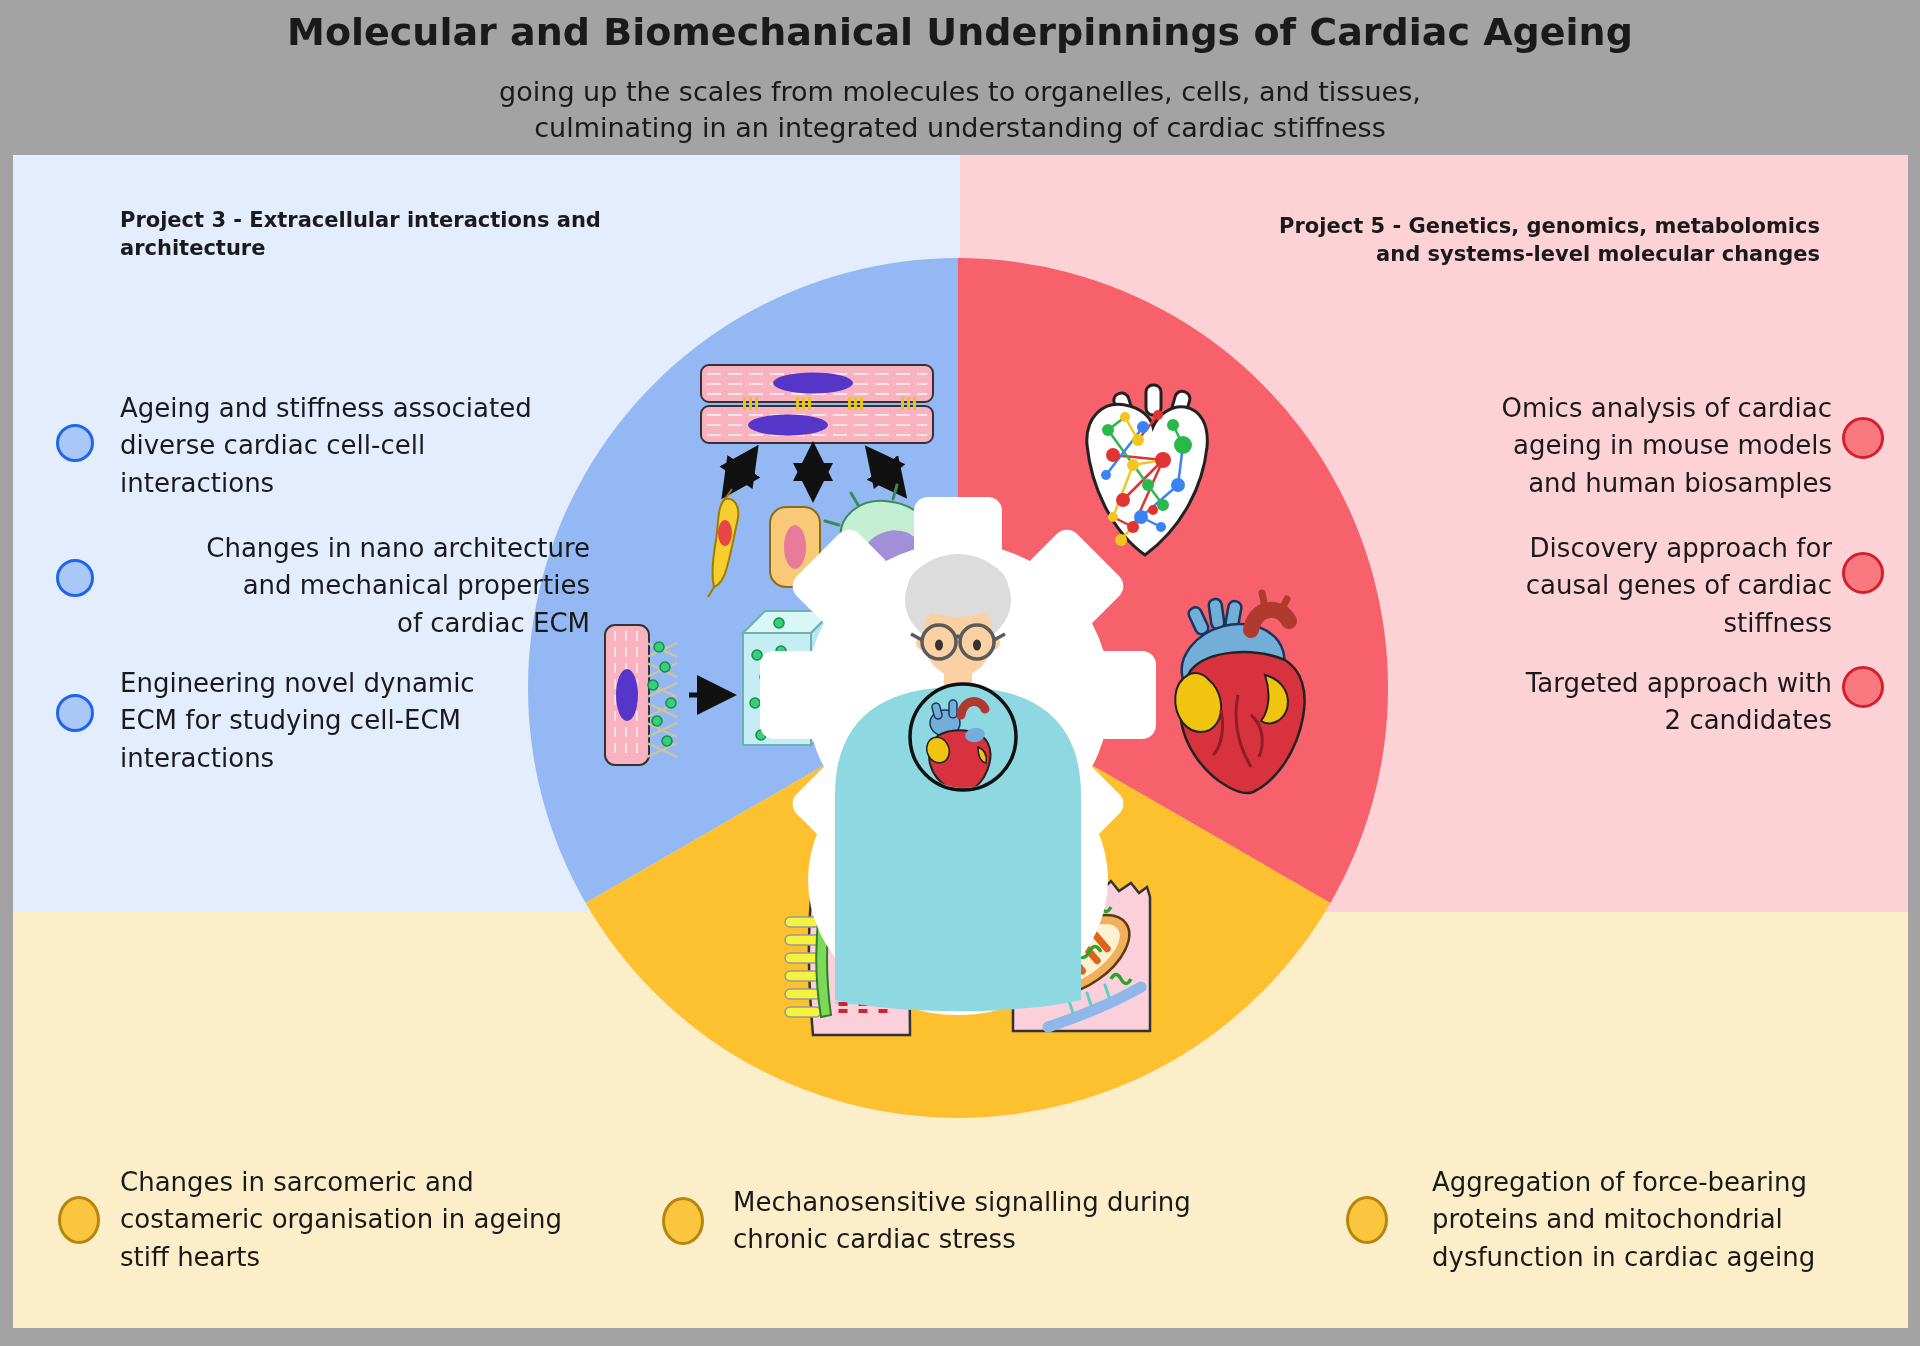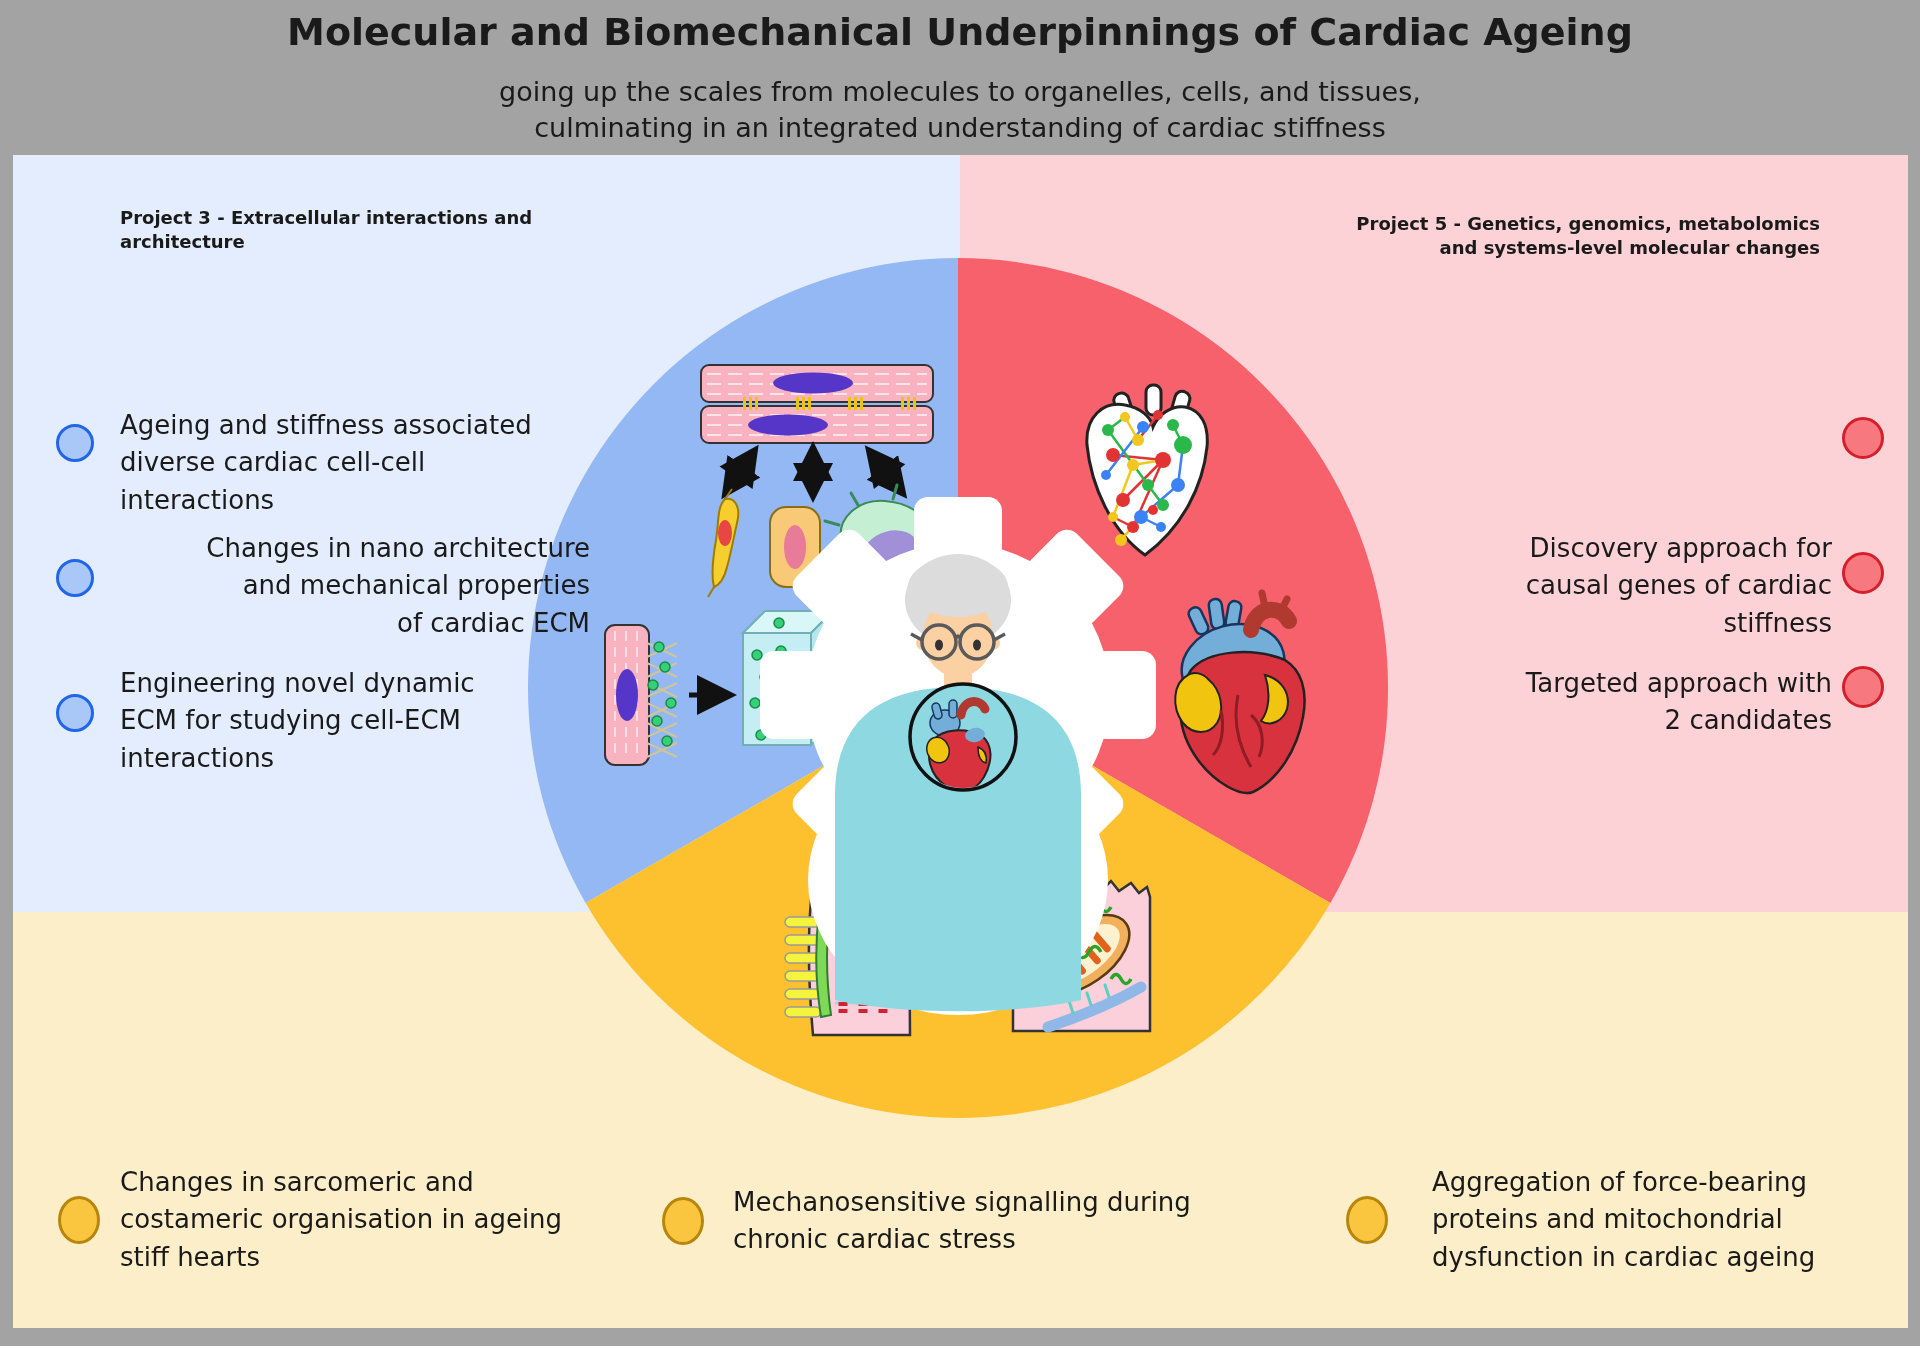--- a/index.html
+++ b/index.html
@@ -6,21 +6,21 @@
   .page{position:relative;width:1920px;height:1346px;background:#a3a3a3;
         font-family:"DejaVu Sans","Liberation Sans",sans-serif;color:#1a1a1a;overflow:hidden;}
   .abs{position:absolute;}
   .title{top:10px;left:0;width:100%;text-align:center;font-size:38px;font-weight:bold;}
   .subtitle{top:74px;left:0;width:100%;text-align:center;font-size:27px;line-height:1.32;white-space:pre-line;}
   .panel{position:absolute;}
   #panel-blue{left:13px;top:155px;width:947px;height:757px;background:#e3edfd;}
   #panel-pink{left:960px;top:155px;width:948px;height:757px;background:#fdd2d6;}
   #panel-cream{left:13px;top:912px;width:1895px;height:416px;background:#fdeeca;}
   #illustration{left:13px;top:155px;width:1895px;height:1173px;}
-  .header{font-size:18px;font-weight:bold;line-height:1.35;white-space:pre-line;}
+  .header{font-size:21px;font-weight:bold;line-height:1.35;white-space:pre-line;}
   #hdr-p3{left:120px;top:206px;width:660px;}
   #hdr-p1{left:1115px;top:212px;width:705px;text-align:right;}
   #hdr-p2{left:120px;top:986px;width:480px;}
   .btext{font-size:26px;line-height:1.44;white-space:pre-line;}
   .r{text-align:right;}
   .dot{position:absolute;border-radius:50%;box-sizing:border-box;}
   .dot-blue{width:38px;height:38px;background:#a9c8f8;border:3px solid #2166e8;}
   .dot-red{width:42px;height:42px;background:#f8787f;border:3px solid #d51f2b;}
   .dot-yellow{width:42px;height:48px;background:#fbc63f;border:3px solid #b8860b;}
 </style>
@@ -331,32 +331,35 @@
       </g>
     </g>
   </svg>
 
   <div class="abs header" id="hdr-p3">Project 3 - Extracellular interactions and
 architecture</div>
   <div class="abs header" id="hdr-p1">Project 5 - Genetics, genomics, metabolomics
 and systems-level molecular changes</div>
 
   <div class="dot dot-blue" style="left:56px;top:424px;"></div>
-  <div class="abs btext" style="left:120px;top:390px;width:470px;margin-top:17px;">Ageing and stiffness associated
+  <div class="abs btext" style="left:120px;top:390px;width:470px;">Ageing and stiffness associated
 diverse cardiac cell-cell
 interactions</div>
   <div class="dot dot-blue" style="left:56px;top:559px;"></div>
   <div class="abs btext" style="left:120px;top:530px;width:470px;text-align:right;">Changes in nano architecture
 and mechanical properties
 of cardiac ECM</div>
   <div class="dot dot-blue" style="left:56px;top:694px;"></div>
   <div class="abs btext" style="left:120px;top:665px;width:470px;">Engineering novel dynamic
 ECM for studying cell-ECM
 interactions</div>
 
+  <div class="abs btext r" style="left:1450px;top:390px;width:382px;">Omics analysis of cardiac
+ageing in mouse models
+and human biosamples</div>
   <div class="dot dot-red" style="left:1842px;top:417px;"></div>
   <div class="abs btext r" style="left:1450px;top:530px;width:382px;">Discovery approach for
 causal genes of cardiac
 stiffness</div>
   <div class="dot dot-red" style="left:1842px;top:552px;"></div>
   <div class="abs btext r" style="left:1450px;top:665px;width:382px;">Targeted approach with
 2 candidates</div>
   <div class="dot dot-red" style="left:1842px;top:666px;"></div>
 
   <div class="dot dot-yellow" style="left:58px;top:1196px;"></div>

